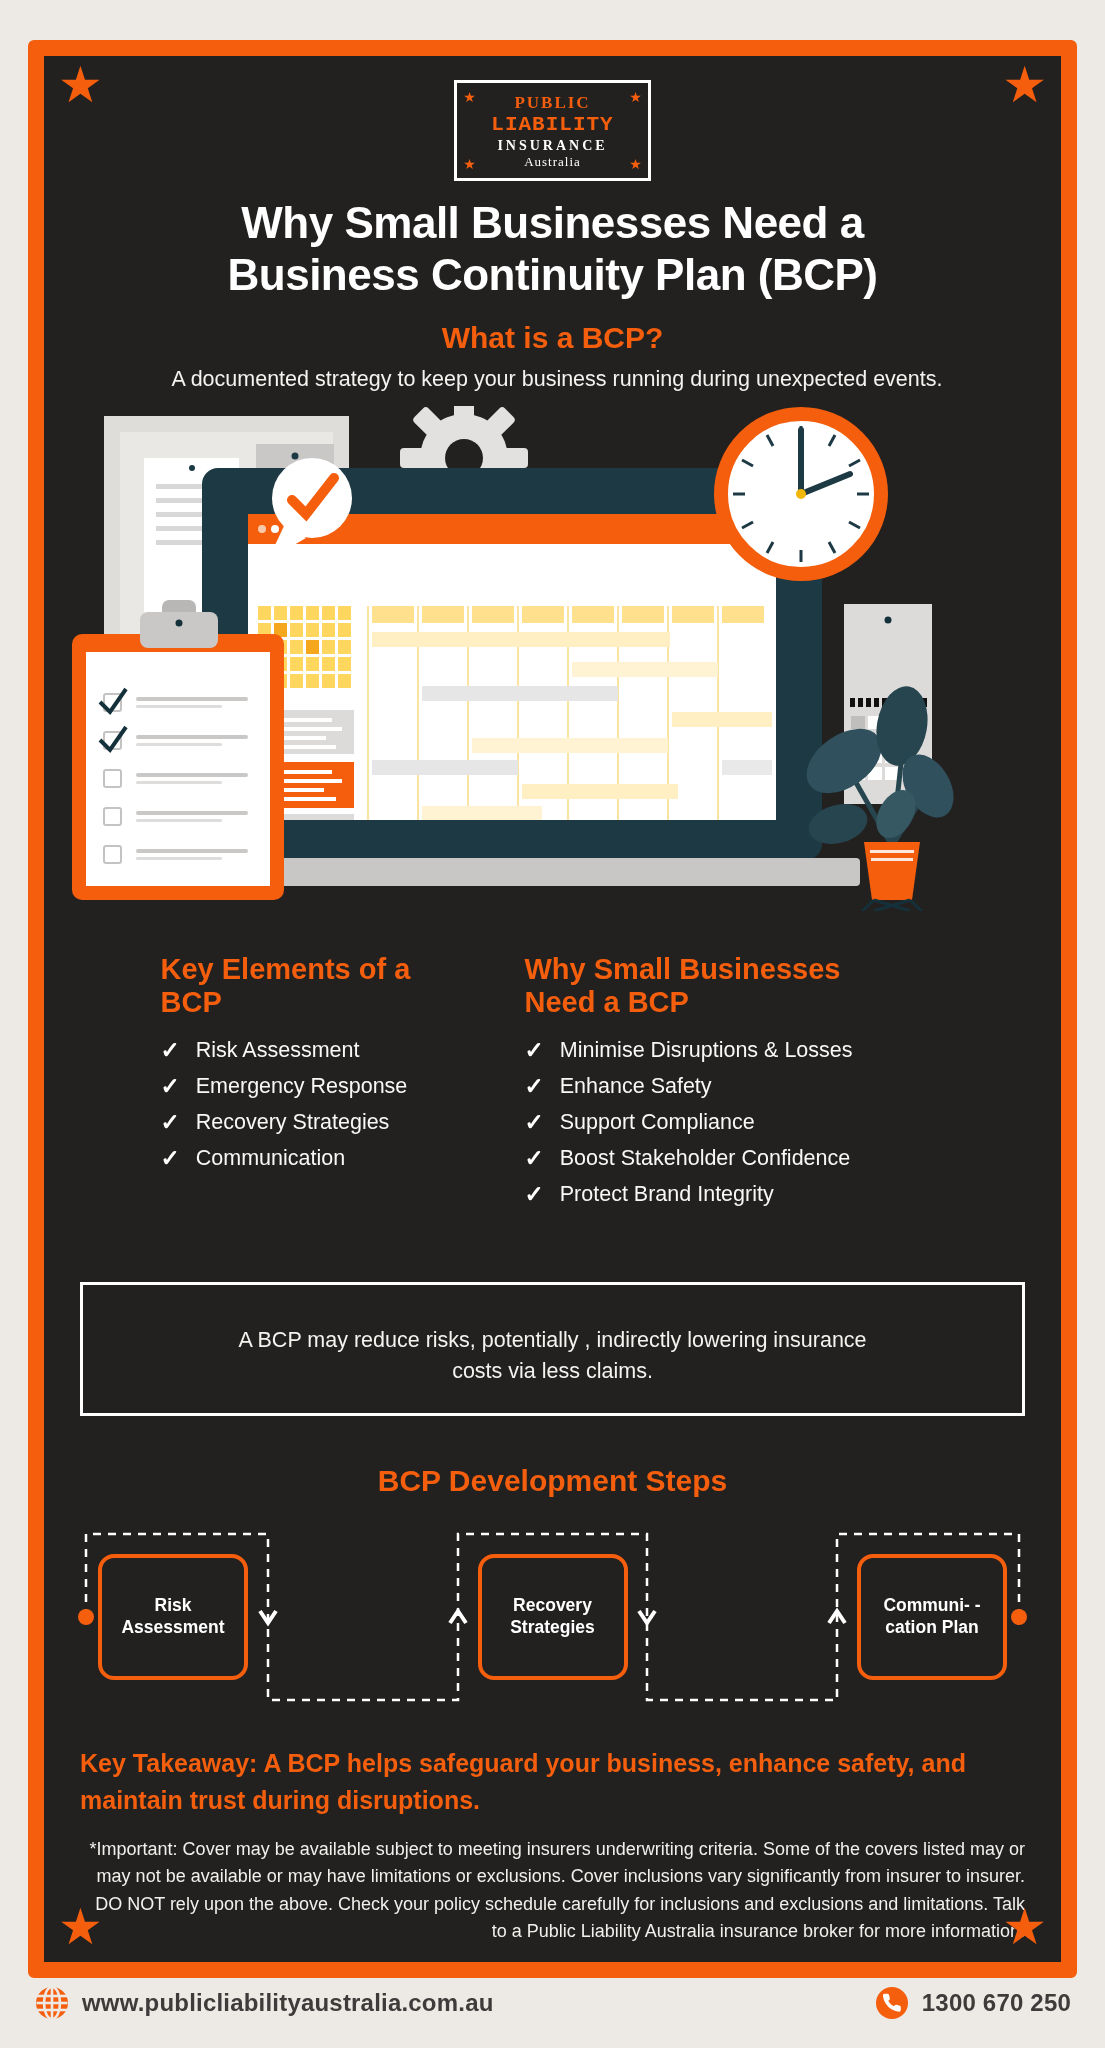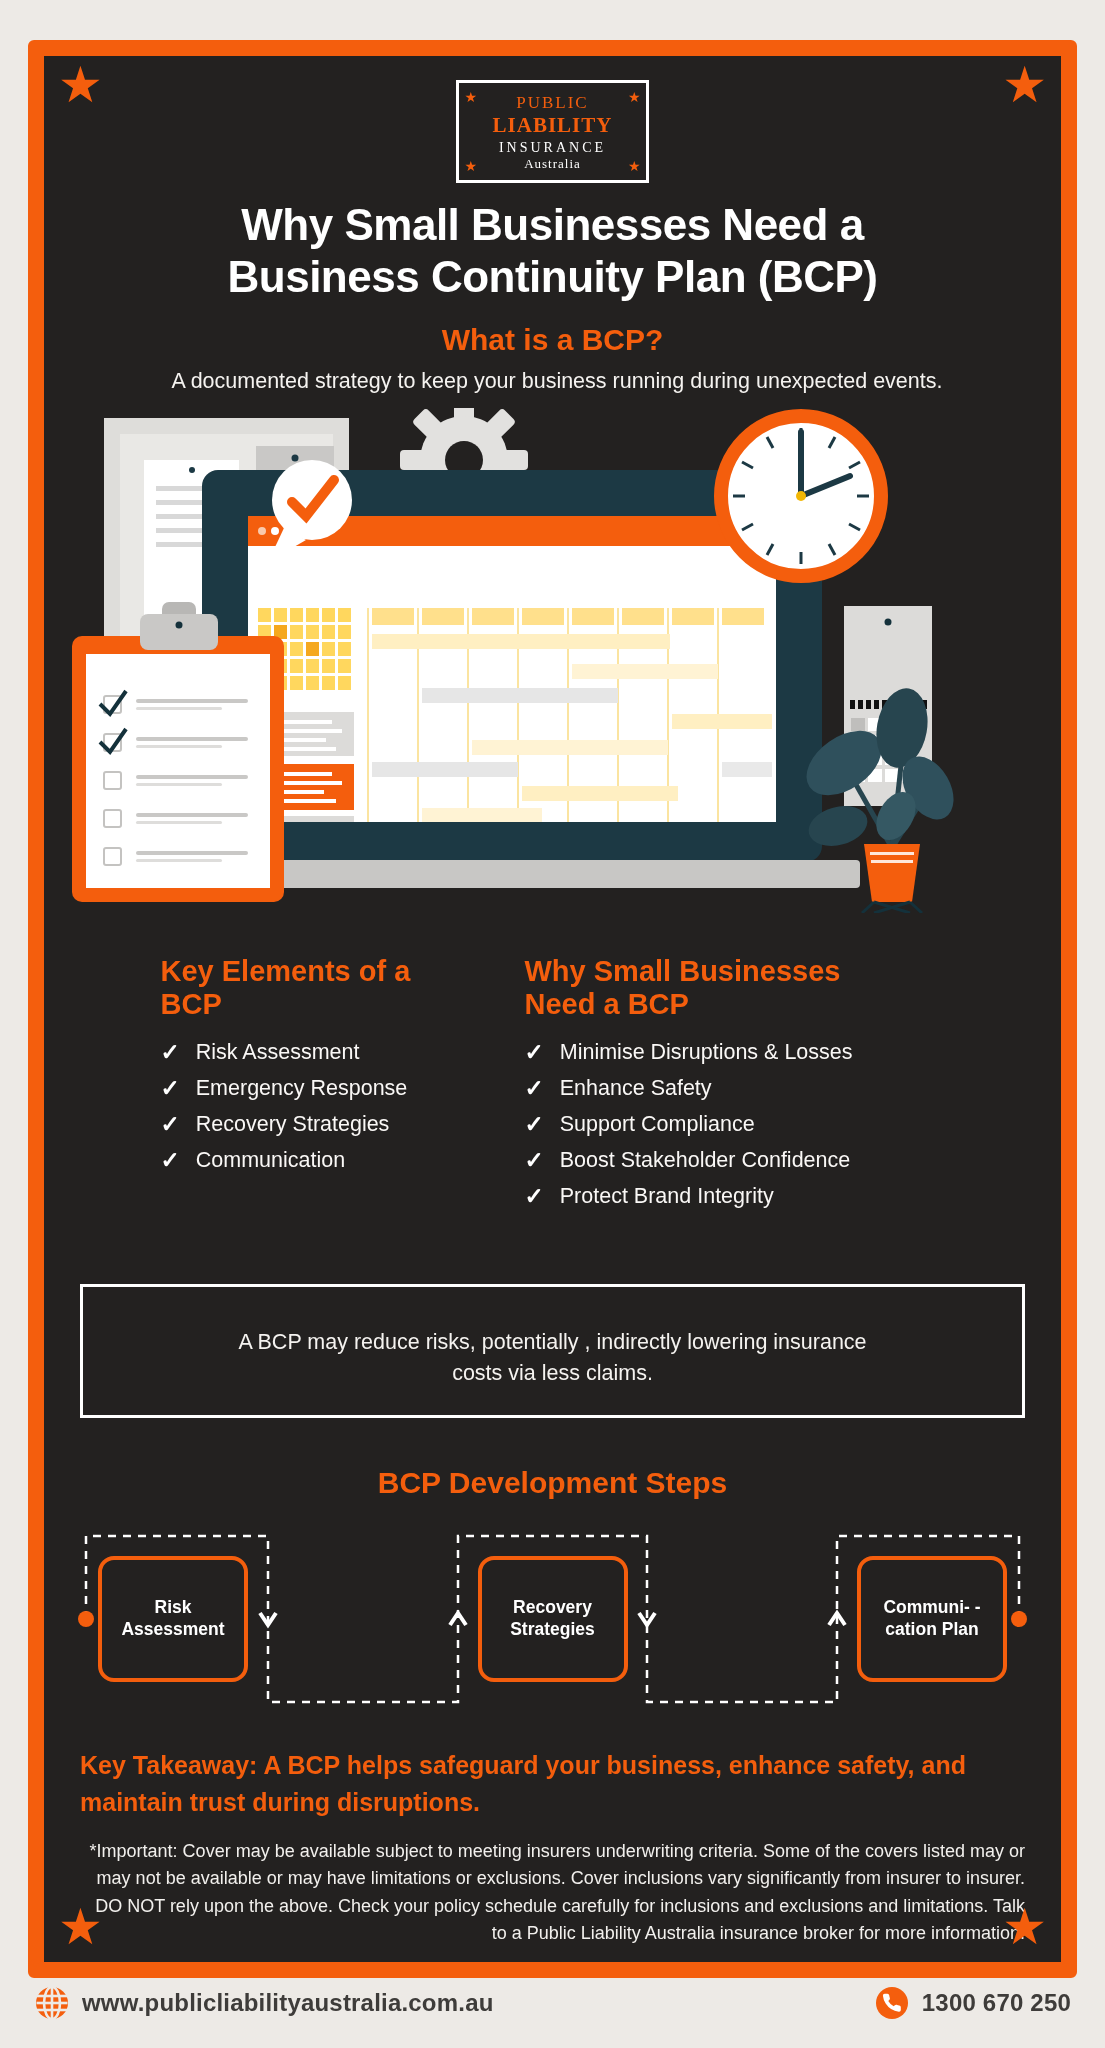--- a/index.html
+++ b/index.html
@@ -34,23 +34,23 @@
   .logo{
     position:relative;border:3px solid #fff;background:var(--dark);
     padding:10px 34px 8px;text-align:center;
     font-family:"Liberation Serif", serif;
   }
   .logo .mini-star{position:absolute;color:var(--orange);font-size:14px;line-height:1;}
   .logo .mini-star.tl{left:6px;top:8px;}
   .logo .mini-star.tr{right:6px;top:8px;}
   .logo .mini-star.bl{left:6px;bottom:6px;}
   .logo .mini-star.br{right:6px;bottom:6px;}
-  .logo .l1{color:var(--orange);font-weight:normal;font-size:17px;letter-spacing:2px;text-align:center;}
-  .logo .l2{color:var(--orange);font-weight:bold;font-size:21px;letter-spacing:1px;}
-  .logo .l3{color:#fff;font-weight:normal;font-size:14px;letter-spacing:3px;margin-top:2px;}
+  .logo .l1{color:var(--orange);font-weight:bold;font-size:17px;letter-spacing:2px;text-align:center;}
+  .logo .l2{color:var(--orange);font-weight:bold;font-size:21px;letter-spacing:1px;font-family:Liberation Mono, monospace;}
+  .logo .l3{color:#fff;font-weight:bold;font-size:14px;letter-spacing:3px;margin-top:2px;}
   .logo .l4{color:#fff;font-weight:normal;font-size:13px;letter-spacing:1px;}
 
   .main-title{
     margin:16px auto 0;max-width:800px;text-align:center;
     color:#fff;font-size:44px;line-height:1.18;font-weight:bold;letter-spacing:-0.5px;
   }
   .subtitle{
     margin-top:20px;text-align:center;color:var(--orange);
     font-size:30px;font-weight:bold;
   }

